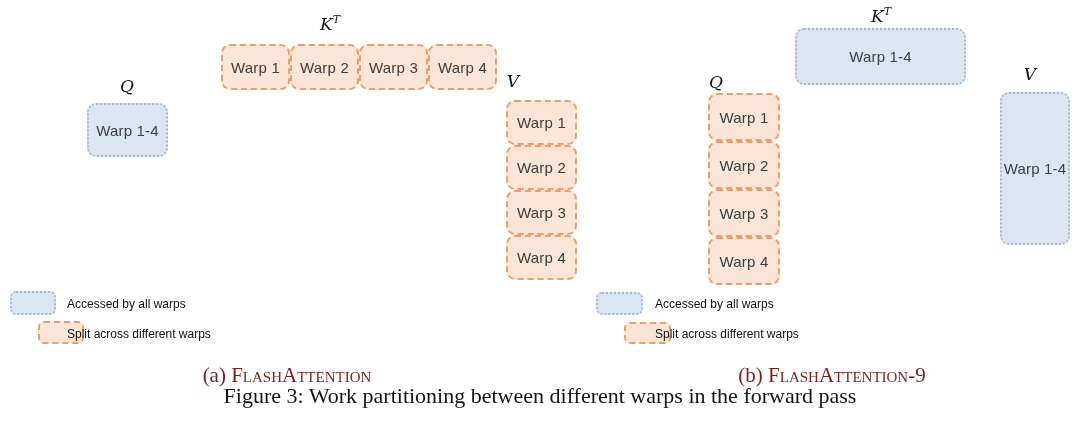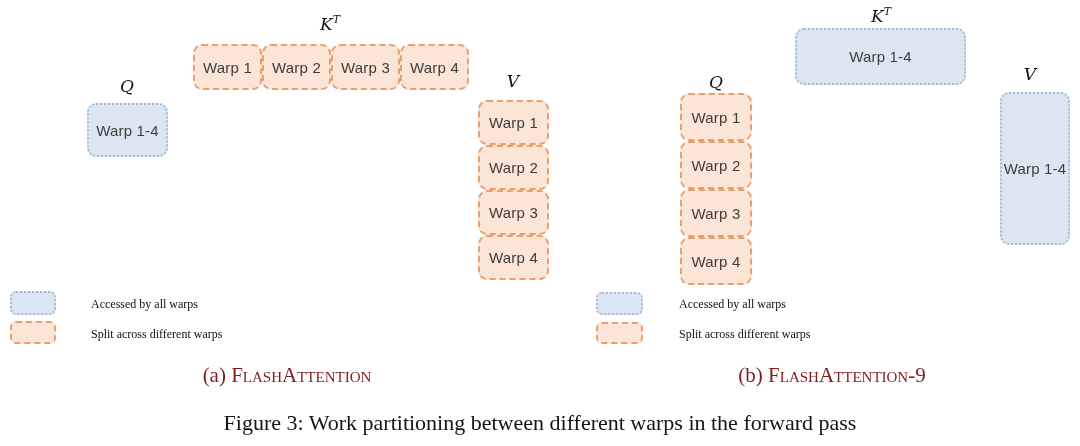--- a/index.html
+++ b/index.html
@@ -7,41 +7,40 @@
     position:relative;width:1080px;height:446px;background:#ffffff;
     overflow:hidden;font-family:"Liberation Sans",sans-serif;
   }
   .warp-box{
     position:absolute;box-sizing:border-box;border-radius:9px;
     display:flex;align-items:center;justify-content:center;
     font-family:"Liberation Sans",sans-serif;font-size:15px;color:#3d3d3d;
     letter-spacing:.2px;
   }
   .blue{background:var(--blue-fill);border:2px dotted var(--blue-border);}
-  .orange{background:var(--orange-fill);border:2px dashed var(--orange-border);}
+  .orange{background:var(--orange-fill);border:2px dashed var(--orange-border);margin-left:28px;}
   .mat-label{
     position:absolute;font-family:"DejaVu Serif",serif;font-style:italic;
     font-weight:normal;font-size:17px;color:#141414;text-align:center;
   }
   .mat-label sup{font-size:11px;line-height:0;}
   .legend-swatch{
     position:absolute;box-sizing:border-box;border-radius:6px;
   }
   .legend-label{
     position:absolute;font-size:12px;color:#101010;white-space:nowrap;
-    font-family:Liberation Serif, serif;
-    margin-left:24px;
+    font-family:Liberation Sans, sans-serif;
   }
   .panel-caption{
     position:absolute;font-family:Liberation Serif, serif;font-size:21px;
     color:#7f1d1d;text-align:center;white-space:nowrap;
   }
   .sc{font-variant:small-caps;}
   .figure-caption{
-    position:absolute;left:0;top:410px;width:1080px;text-align:center;
+    position:absolute;left:0;top:383px;width:1080px;text-align:center;
     font-family:"Liberation Serif",serif;font-size:22px;color:#141414;
     white-space:nowrap;
   }
 </style>
 </head>
 <body>
 
 <div class="stage">
 
   <div>

